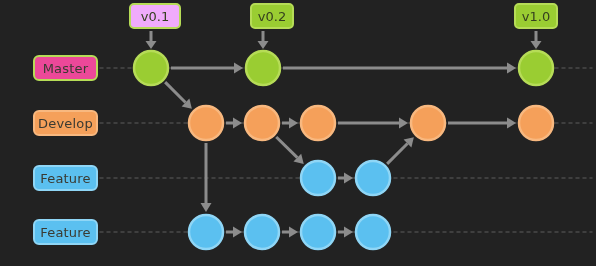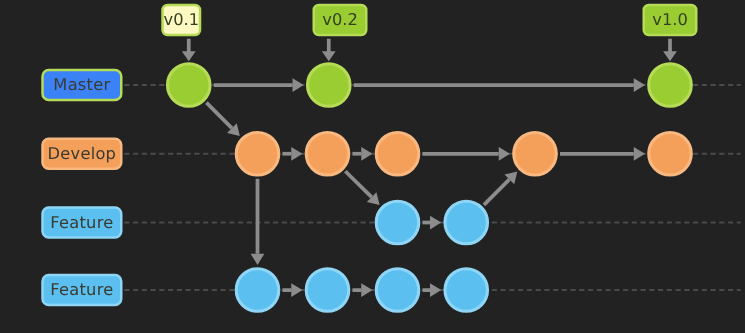--- a/index.html
+++ b/index.html
@@ -122,21 +122,21 @@
       <circle cx="428" cy="123" r="17" fill="#F5A05A" stroke="#f8b87f" stroke-width="2.5"></circle>
       <circle cx="536" cy="123" r="17" fill="#F5A05A" stroke="#f8b87f" stroke-width="2.5"></circle>
       <circle cx="318" cy="178" r="17" fill="#5BC0F0" stroke="#8fd6f6" stroke-width="2.5"></circle>
       <circle cx="373" cy="178" r="17" fill="#5BC0F0" stroke="#8fd6f6" stroke-width="2.5"></circle>
       <circle cx="206" cy="232" r="17" fill="#5BC0F0" stroke="#8fd6f6" stroke-width="2.5"></circle>
       <circle cx="262" cy="232" r="17" fill="#5BC0F0" stroke="#8fd6f6" stroke-width="2.5"></circle>
       <circle cx="318" cy="232" r="17" fill="#5BC0F0" stroke="#8fd6f6" stroke-width="2.5"></circle>
       <circle cx="373" cy="232" r="17" fill="#5BC0F0" stroke="#8fd6f6" stroke-width="2.5"></circle>
     </svg>
   <div id="labels">
-      <div class="branch-label" style="left: 33px; top: 55px; width: 65px; background: #3b82f6; border: 2px solid rgb(182, 220, 87);">Master</div>
+      <div class="branch-label" style="left: 33px; top: 55px; width: 65px; background: #ec4899; border: 2px solid rgb(182, 220, 87);">Master</div>
       <div class="branch-label" style="left: 33px; top: 110px; width: 65px; background: rgb(245, 160, 90); border: 2px solid rgb(248, 184, 127);">Develop</div>
       <div class="branch-label" style="left: 33px; top: 165px; width: 65px; background: rgb(91, 192, 240); border: 2px solid rgb(143, 214, 246);">Feature</div>
       <div class="branch-label" style="left: 33px; top: 219px; width: 65px; background: rgb(91, 192, 240); border: 2px solid rgb(143, 214, 246);">Feature</div>
-      <div class="tag-label" style="left: 129px; top: 3px; width: 32px; background: #fef9c3; border: 2px solid rgb(182, 220, 87);">v0.1</div>
+      <div class="tag-label" style="left: 129px; top: 3px; width: 52px; background: #f0abfc; border: 2px solid rgb(182, 220, 87);">v0.1</div>
       <div class="tag-label" style="left: 250px; top: 3px; width: 44px; background: rgb(154, 205, 50); border: 2px solid rgb(182, 220, 87);">v0.2</div>
       <div class="tag-label" style="left: 514px; top: 3px; width: 44px; background: rgb(154, 205, 50); border: 2px solid rgb(182, 220, 87);">v1.0</div>
     </div>
 </div>
 
 </body></html>

